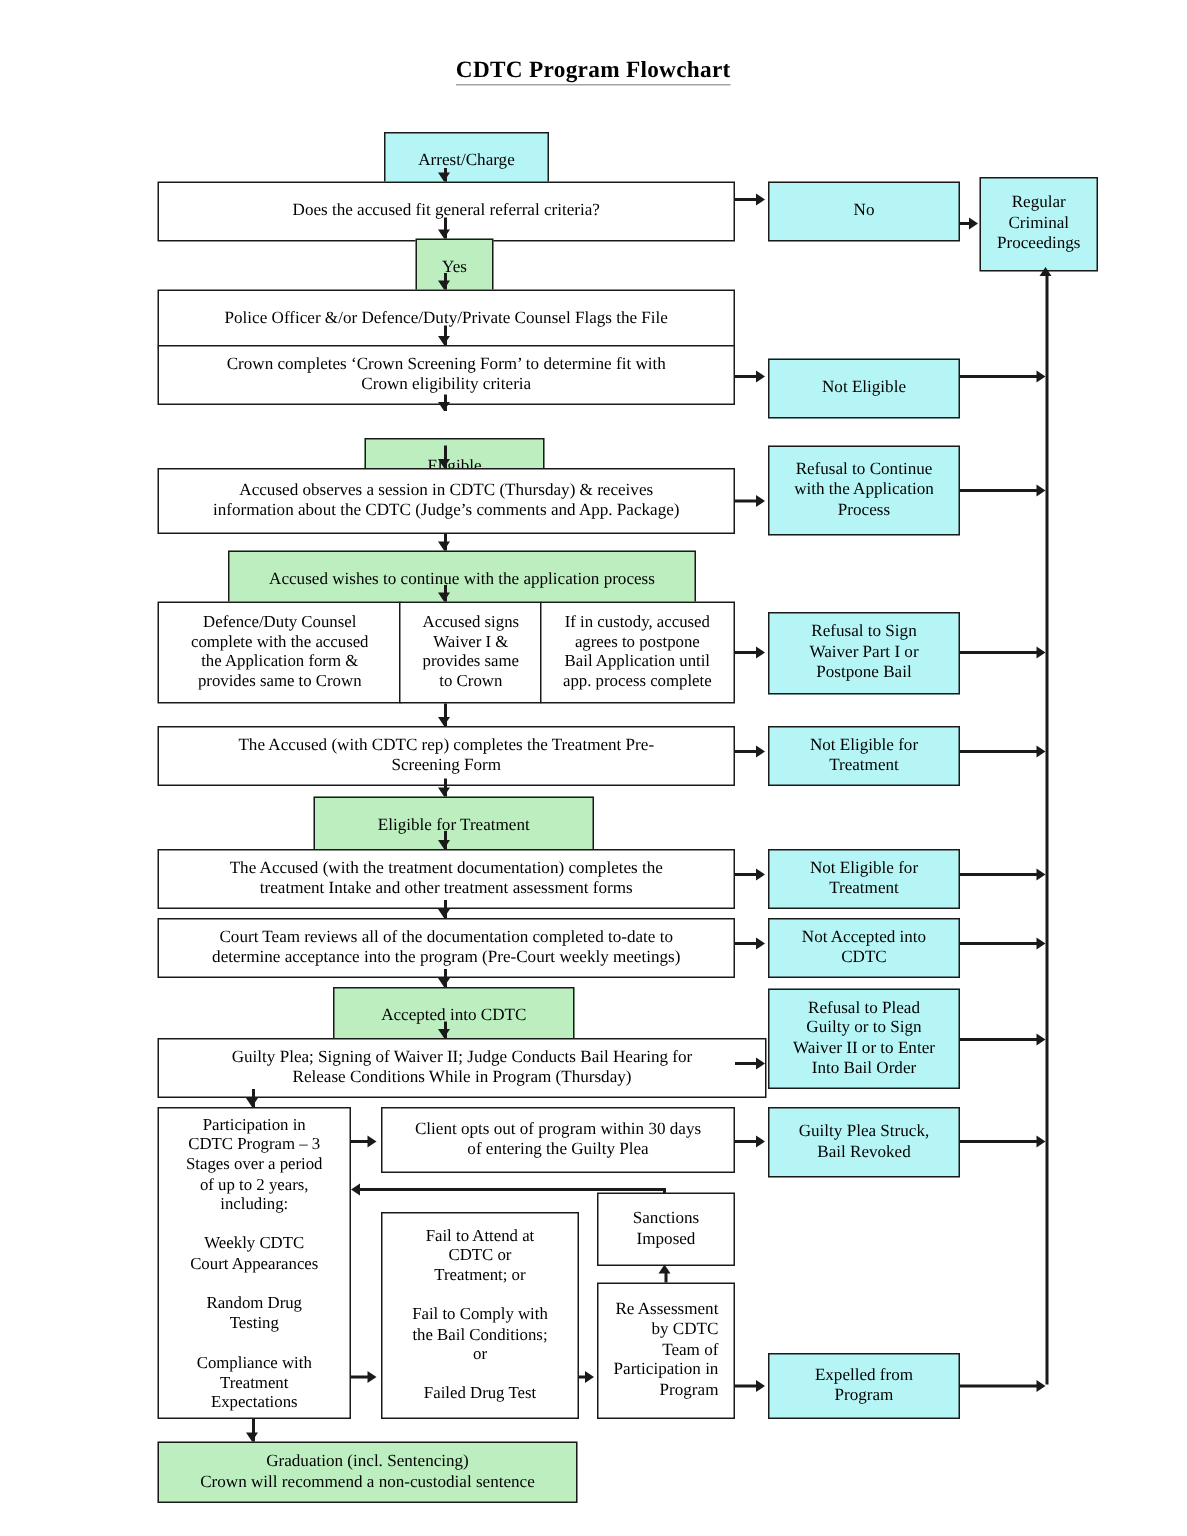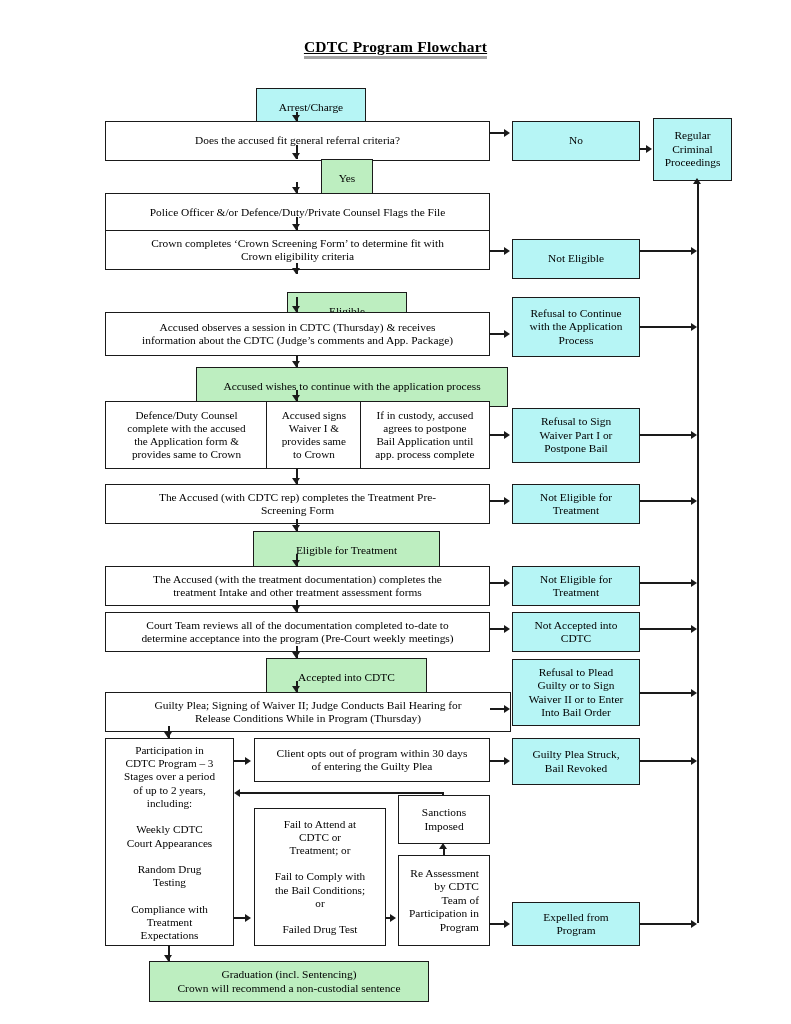--- a/index.html
+++ b/index.html
@@ -17,39 +17,39 @@
   }
   
   #title{
     position:absolute;
     left:0; top:38px; width:791px;
     text-align:center;
     font-size:15.5px;
     font-weight:bold;
     letter-spacing:.2px;
   }
-  #title span{ border-bottom:3px solid #a3a3a3; padding-bottom:1px;text-decoration:underline; }
+  #title span{ border-bottom:1px solid #a3a3a3; padding-bottom:1px; }
 
   
   .node{
     position:absolute;
     box-sizing:border-box;
     border:1.6px solid #1a1a1a;
     display:flex;
     align-items:center;
     justify-content:center;
     text-align:center;
     font-size:11.4px;
     line-height:1.18;
     padding:19px 4px;
     background:#ffffff;
     white-space:pre-line;
   }
   .cyan{ background:#b6f5f5; }
-  .green{ background:#bdeec0;margin-left:44px; }
+  .green{ background:#bdeec0; }
   .plain{ background:#ffffff; }
 
   
   .subcell{
     position:absolute;
     box-sizing:border-box;
     border:1.6px solid #1a1a1a;
     display:flex; align-items:center; justify-content:center;
     text-align:center;
     font-size:11.2px; line-height:1.18;

